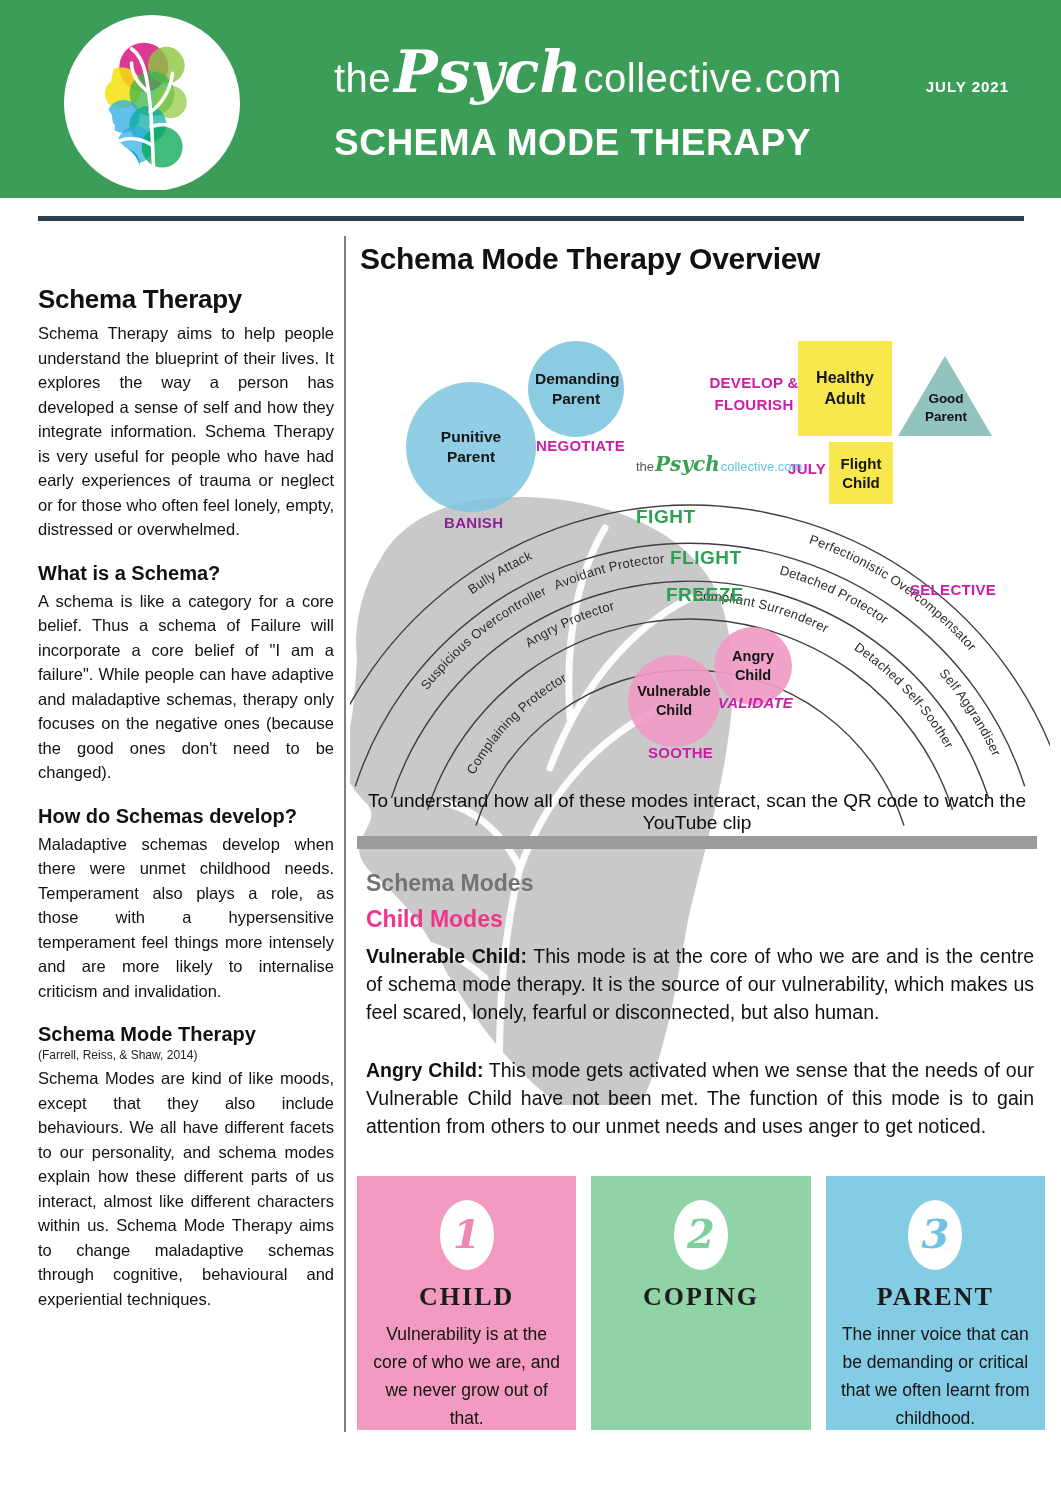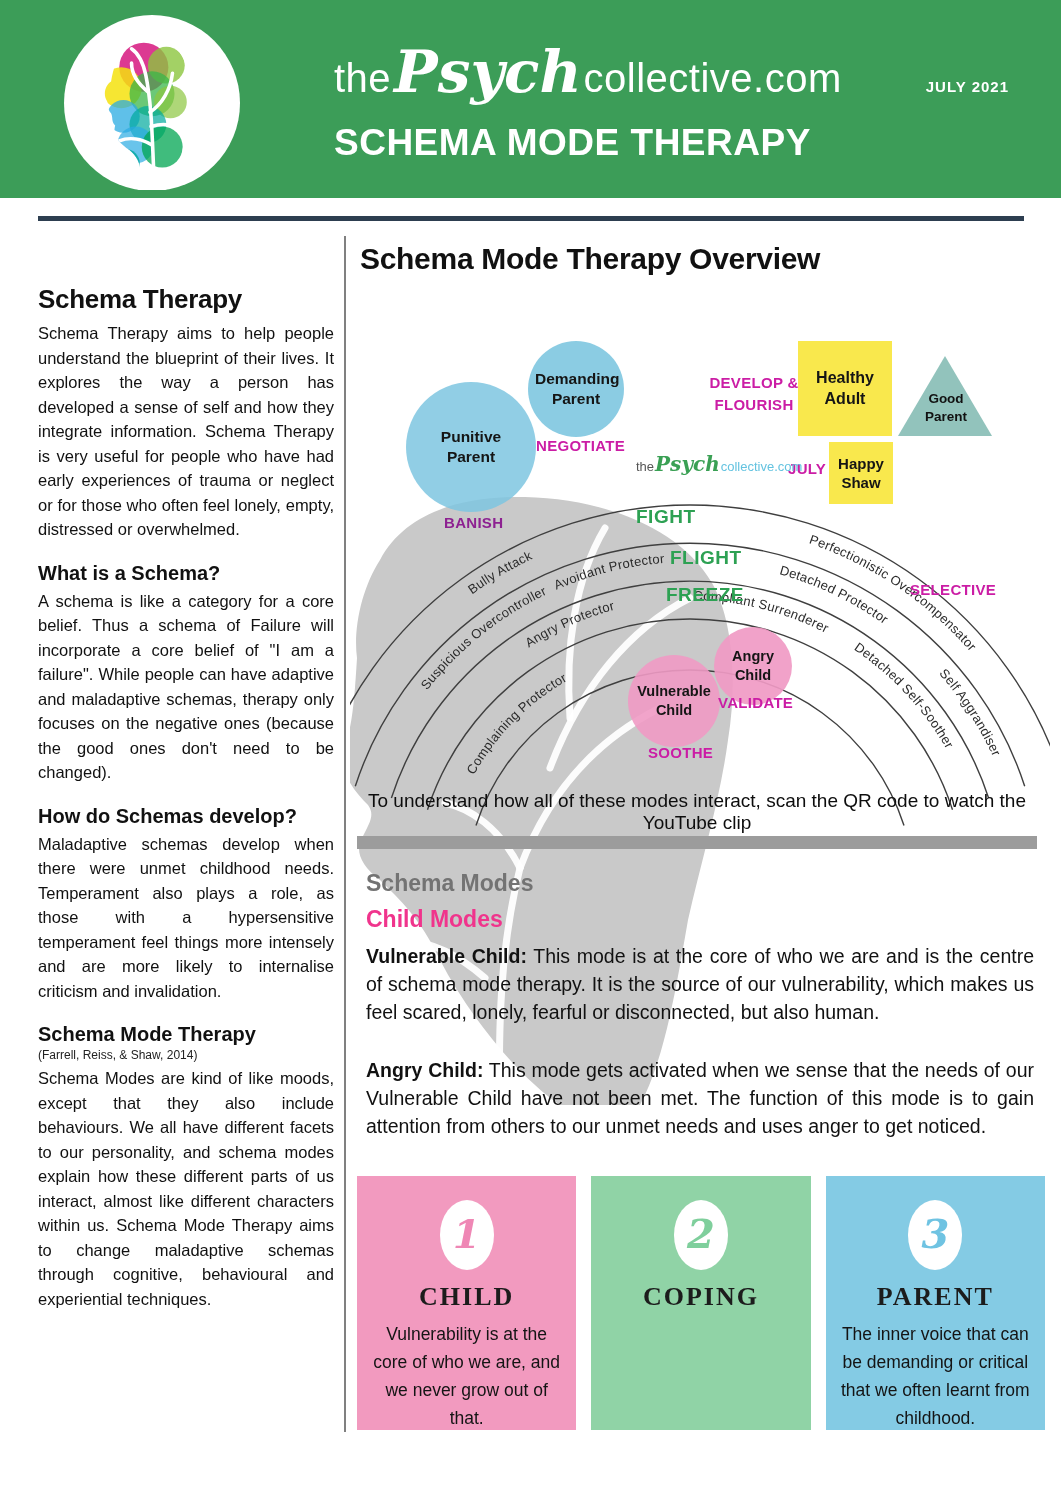--- a/index.html
+++ b/index.html
@@ -45,21 +45,21 @@
             border-left:47px solid transparent;border-right:47px solid transparent;
             border-bottom:80px solid #92c3bc;}
   .tri-label{position:absolute;left:915px;top:390px;width:62px;text-align:center;font-weight:700;font-size:13.5px;line-height:1.3;}
 
   .action{position:absolute;font-weight:800;color:#cb1da5;font-size:15px;letter-spacing:.3px;text-align:center;}
   .banish{left:444px;top:514px;color:#8d2191;}
   .negotiate{left:536px;top:437px;}
   .develop{left:706px;top:372px;width:96px;line-height:1.45;}
   .play{left:788px;top:460px;}
   .selective{left:910px;top:581px;}
-  .validate{left:718px;top:694px;}
+  .validate{left:718px;top:694px;font-style:italic;}
   .soothe{left:648px;top:744px;}
 
   .response{position:absolute;font-weight:800;color:#2da153;font-size:19px;letter-spacing:.5px;}
   .fight{left:636px;top:506px;}
   .flight{left:670px;top:547px;}
   .freeze{left:666px;top:584px;}
 
   .watermark{position:absolute;left:636px;top:452px;display:flex;align-items:baseline;white-space:nowrap;}
   .watermark .w-pre{font-size:13px;color:#555;}
   .watermark .w-script{font-family:"DejaVu Serif",serif;font-style:italic;font-weight:700;font-size:20px;color:#3aa054;margin:0 1px;}
@@ -223,21 +223,21 @@
   </div>
   <div class="shape healthy">
     <div class="sh-label" style="font-size:16px;width:66px;">Healthy Adult</div>
   </div>
   <div class="shape circle demanding">
     <div class="sh-label" style="font-size:15.5px;width:82px;">Demanding Parent</div>
   </div>
   <div class="triangle"></div>
   <div class="tri-label">Good Parent</div>
   <div class="shape happy">
-    <div class="sh-label" style="font-size:15px;width:50px;">Happy Shaw</div>
+    <div class="sh-label" style="font-size:15px;width:50px;">Flight Child</div>
   </div>
   <div class="shape circle vulnerable">
     <div class="sh-label" style="font-size:14.5px;width:80px;">Vulnerable Child</div>
   </div>
   <div class="shape circle angry">
     <div class="sh-label" style="font-size:14.5px;width:56px;">Angry Child</div>
   </div>
 
   <div class="action banish">BANISH</div>
   <div class="action negotiate">NEGOTIATE</div>

